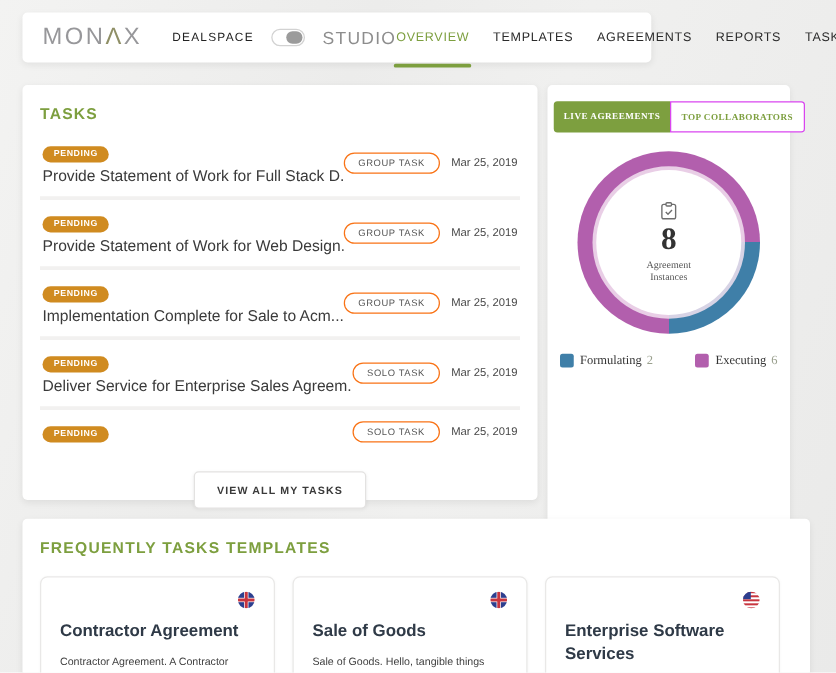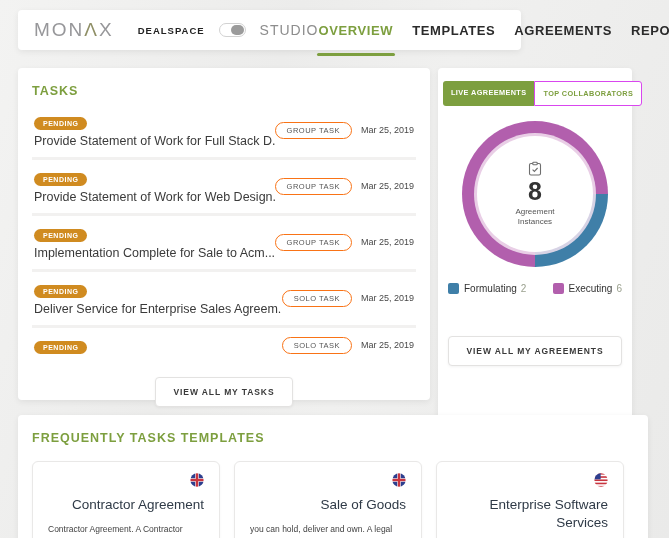--- a/index.html
+++ b/index.html
@@ -12,33 +12,33 @@
   }
 
   
   .header {
     position:absolute; left:18px; top:10px; width:503px; height:40px;
     background:#fff; border-radius:4px; box-shadow:0 2px 6px rgba(0,0,0,.07);
     display:flex; align-items:center; padding:0 16px;
   }
   .logo { font-size:19px; font-weight:300; letter-spacing:2px; color:#97979a; margin-right:24px; white-space:nowrap; }
   .logo .lam { color:#8f8f66; }
-  .dealspace { font-size:9.5px; font-weight:bold; letter-spacing:1px; color:#222; }
+  .dealspace { font-size:9.5px; font-weight:normal; letter-spacing:1px; color:#222; }
   .toggle {
     width:27px; height:14px; border:1px solid #d2d2d2; border-radius:8px; background:#fff;
     margin:0 14px; position:relative; cursor:pointer; flex:none;
   }
   .toggle .knob {
     position:absolute; right:1px; top:1px; width:13px; height:10px;
     border-radius:6px; background:#9b9b9b;
   }
   .studio { font-size:14px; letter-spacing:1px; color:#8d8d8d; }
   .hspacer { flex:1; }
   .nav { display:flex; align-items:center; gap:19px; }
-  .nav-item { font-size:13px; font-weight:bold; letter-spacing:.6px; color:#2b2b2b; position:relative; cursor:pointer; white-space:nowrap; }
+  .nav-item { font-size:10px; font-weight:normal; letter-spacing:.6px; color:#2b2b2b; position:relative; cursor:pointer; white-space:nowrap; }
   .nav-item.active { color:#7d9f3f; }
   .nav-item.active::after {
     content:""; position:absolute; left:-2px; right:-2px; bottom:-18px; height:3px;
     background:#7d9f3f; border-radius:2px;
   }
   .avatar { margin-left:16px; width:22px; height:22px; flex:none; cursor:pointer; }
 
   
   .main { position:absolute; left:18px; top:68px; display:flex; gap:8px; }
   .card {
@@ -67,21 +67,21 @@
     font-size:7.5px; letter-spacing:.5px; color:#555; white-space:nowrap;
   }
   .task-date { font-size:9px; color:#484848; margin-left:9px; white-space:nowrap; }
   .view-all {
     display:block; margin:14px auto 0; background:#fff; border:1px solid #e3e2e1; border-radius:4px;
     padding:9px 18px; font-size:8.5px; font-weight:bold; letter-spacing:.9px; color:#3a3a3a;
     box-shadow:0 1px 3px rgba(0,0,0,.05); cursor:pointer; font-family:inherit;
   }
 
   
-  .agree-card { width:194px; height:420px; padding:13px 0 0; }
+  .agree-card { width:194px; height:420px; padding:13px 0 0;font-family:Liberation Serif, serif; }
   .seg-tabs { display:flex; margin:0 5px; }
   .seg-tab {
     font-size:7.3px; font-weight:bold; letter-spacing:.4px; padding:7px 8px; cursor:pointer; white-space:nowrap;
   }
   .seg-tab.active { background:#7d9f3f; color:#fff; border-radius:3px 0 0 3px; }
   .seg-tab.inactive { background:#fff; color:#7d9f3f; border:1px solid #d946ef; border-radius:0 3px 3px 0; }
 
   .donut-wrap { width:146px; height:146px; margin:15px auto 0; position:relative; }
   .donut { width:146px; height:146px; border-radius:50%; }
   .donut-hole {
@@ -102,21 +102,21 @@
   
   .templates-card {
     position:absolute; left:18px; top:415px; width:630px; height:200px; padding:16px 14px;
   }
   .tmpl-row { display:flex; gap:14px; margin-top:16px; }
   .tmpl-card {
     width:188px; height:150px; background:#fff; border:1px solid #e9e8e7; border-radius:6px;
     box-shadow:0 1px 3px rgba(0,0,0,.04); padding:11px 15px; cursor:pointer;
   }
   .tmpl-flag { display:flex; justify-content:flex-end; height:14px; }
-  .tmpl-title { margin-top:9px; font-size:13.5px; font-weight:400; color:#2f3a47; line-height:1.35;text-align:right; }
+  .tmpl-title { margin-top:9px; font-size:13.5px; font-weight:700; color:#2f3a47; line-height:1.35; }
   .tmpl-desc { margin-top:9px; font-size:8.5px; color:#3f3f3f; line-height:1.55; }
   .tmpl-desc span { display:block; white-space:nowrap; overflow:hidden; }
 </style>
 </head>
 <body>
 
 <div class="header">
   <div class="logo"><span>MON</span><span class="lam">Λ</span><span>X</span></div>
   <div class="dealspace">DEALSPACE</div>
   <div class="toggle">
@@ -232,21 +232,20 @@
         <span class="legend-label">Formulating</span>
         <span class="legend-value">2</span>
       </div>
       <div class="legend-item">
         <span class="legend-swatch" id="swatch1" style="background: rgb(178, 95, 173);"></span>
         <span class="legend-label">Executing</span>
         <span class="legend-value">6</span>
       </div>
     </div>
 
-    <button class="view-all agree-btn">VIEW ALL MY AGREEMENTS</button>
   </div>
 </div>
 
 <div class="card templates-card">
   <div class="panel-title">FREQUENTLY TASKS TEMPLATES</div>
   <div class="tmpl-row">
 
     <div class="tmpl-card">
       <div class="tmpl-flag">
         <svg width="14" height="14" viewBox="0 0 20 20">
@@ -283,20 +282,21 @@
               <rect x="12.5" y="0" width="7.5" height="7.5" fill="#2d3f8f"></rect>
             <rect x="0" y="12.5" width="7.5" height="7.5" fill="#2d3f8f"></rect>
               <rect x="12.5" y="12.5" width="7.5" height="7.5" fill="#2d3f8f"></rect>
             <rect x="8.3" y="0" width="3.4" height="20" fill="#c8353f"></rect>
               <rect x="0" y="8.3" width="20" height="3.4" fill="#c8353f"></rect>
           </g>
         </svg>
       </div>
       <div class="tmpl-title">Sale of Goods</div>
       <div class="tmpl-desc">
+        <span>Sale of Goods. Hello, tangible things</span>
         <span>you can hold, deliver and own. A legal</span>
       </div>
     </div>
 
     <div class="tmpl-card">
       <div class="tmpl-flag">
         <svg width="14" height="14" viewBox="0 0 20 20">
           <clipPath id="cf3">
               <circle cx="10" cy="10" r="9.5"></circle>
             </clipPath>

